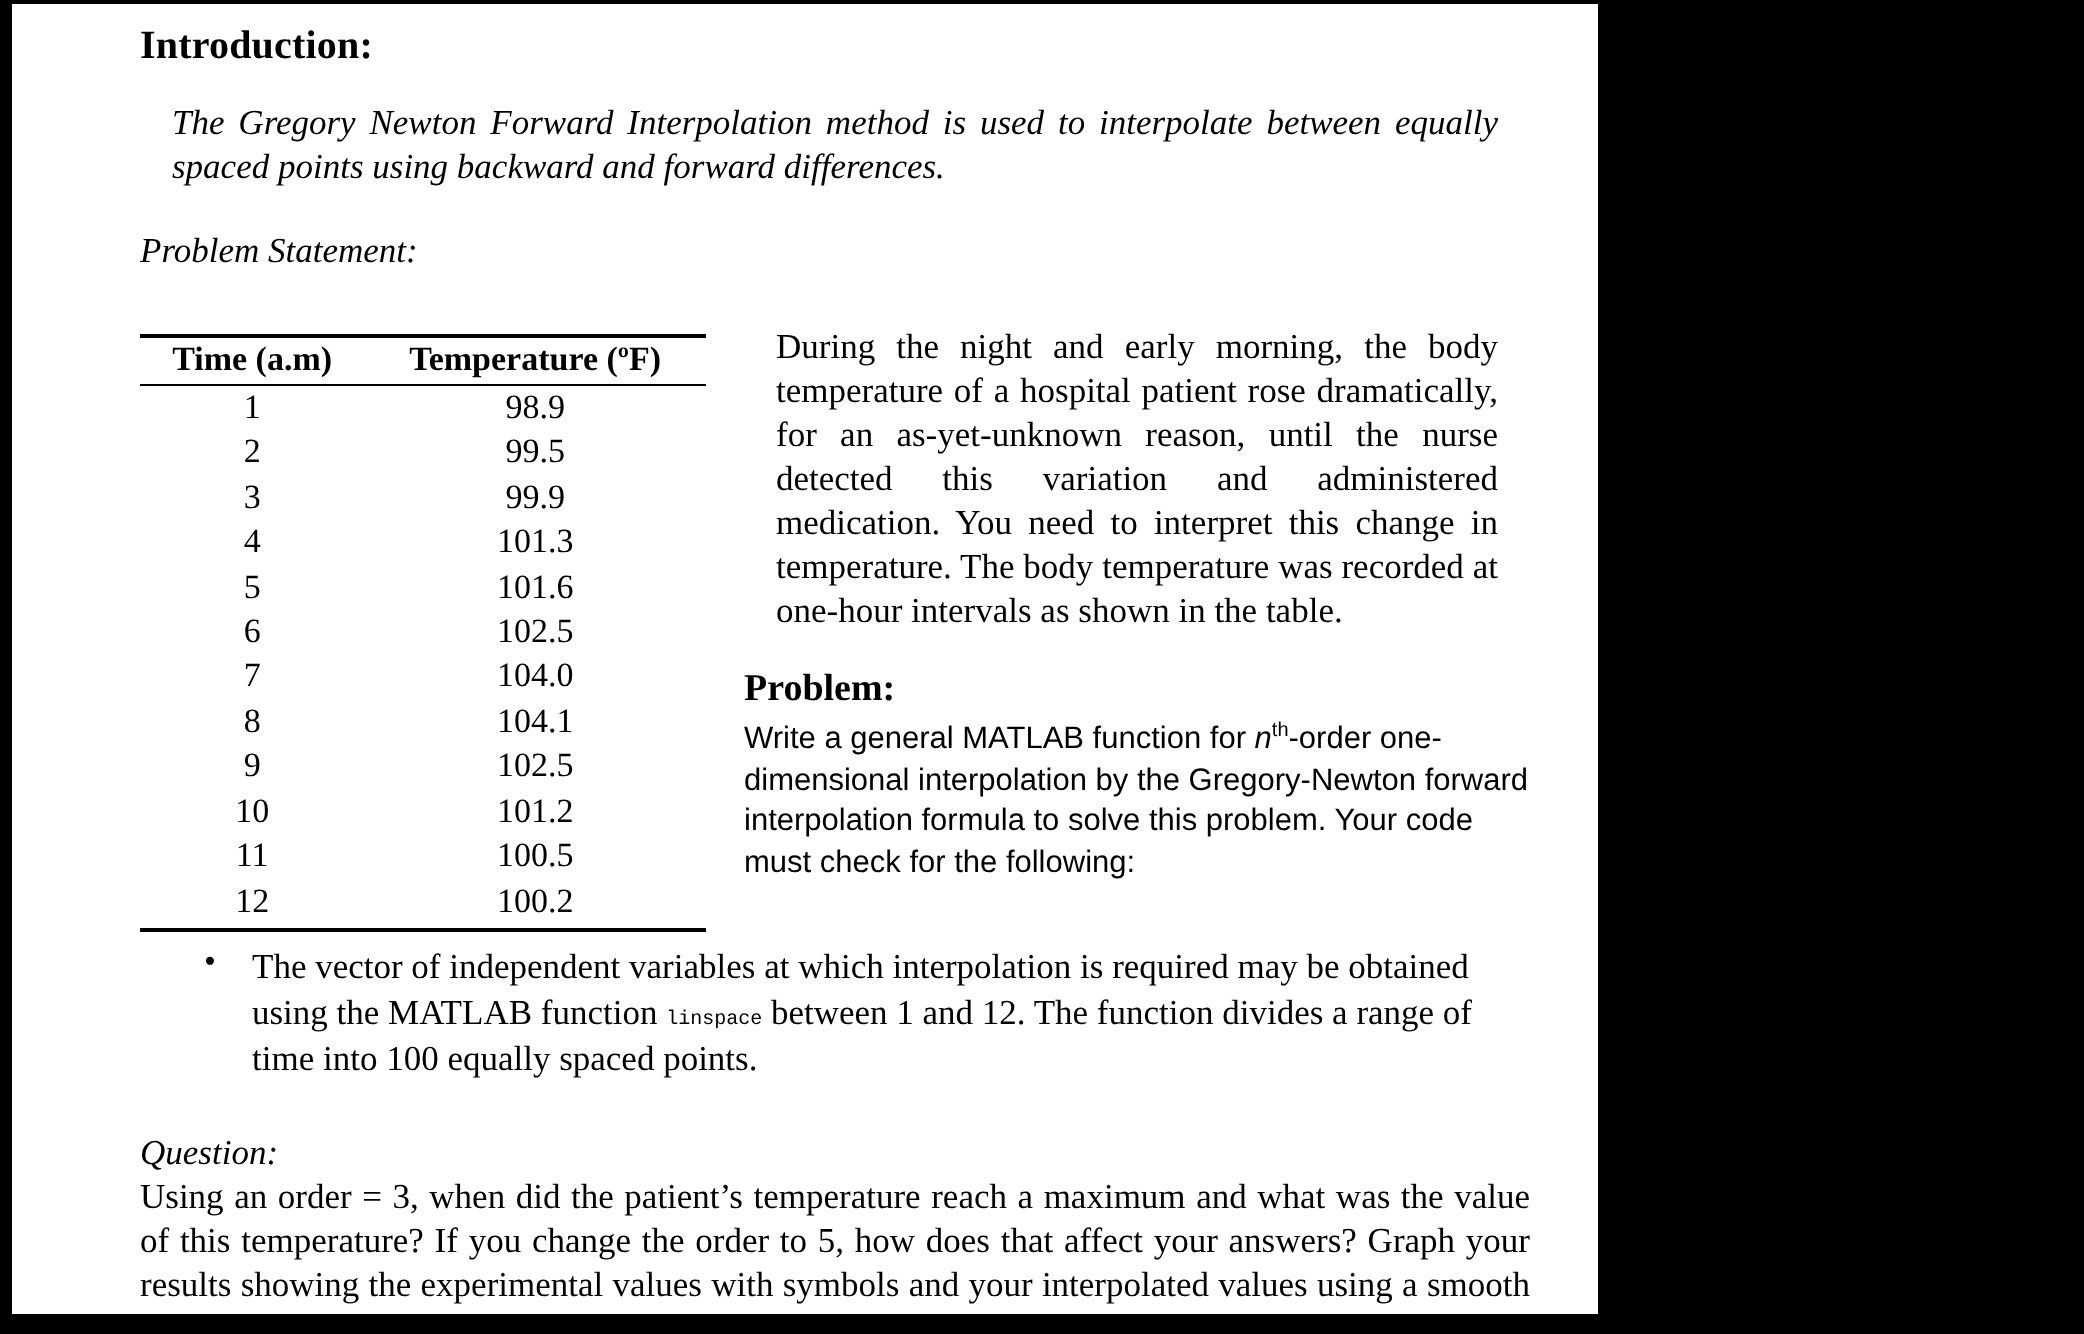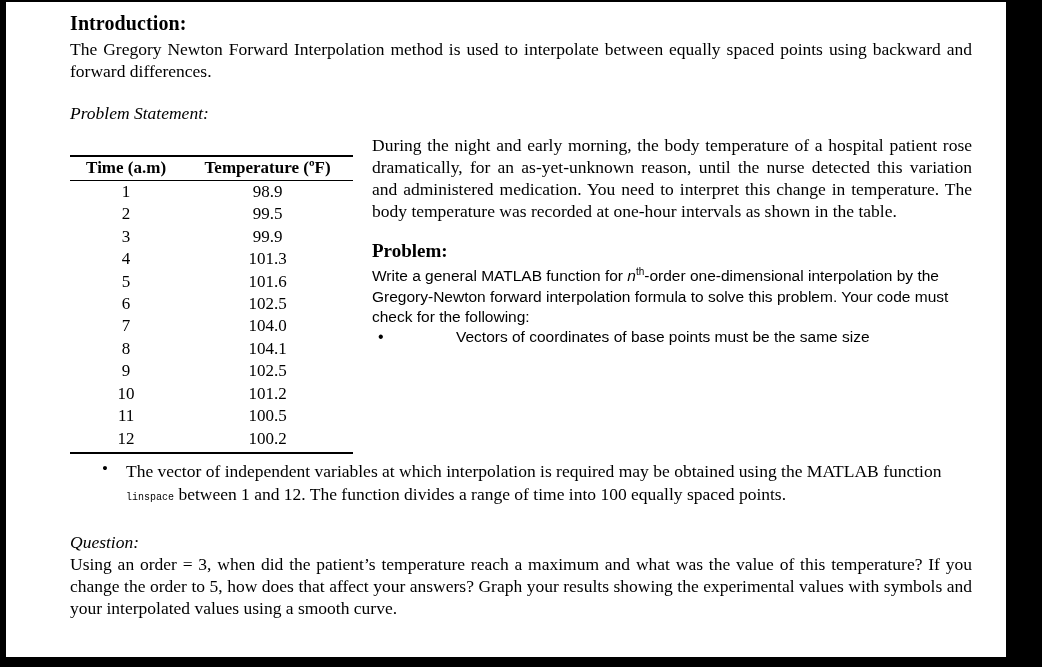--- a/index.html
+++ b/index.html
@@ -10,38 +10,39 @@
   body {
     width: 1042px;
     height: 667px;
     overflow: hidden;
     font-family: "Liberation Serif", serif;
   }
   .page {
     position: absolute;
     left: 6px;
     top: 2px;
-    width: 1000px;
+    width: 793px;
     height: 655px;
     background: #ffffff;
     box-sizing: border-box;
     padding: 10px 34px 10px 64px;
   }
   .h-title {
     font-size: 20px;
     font-weight: bold;
     margin: 0 0 4px 0;
     letter-spacing: 0.1px;
   }
   .intro-text {
     font-size: 17.5px;
     line-height: 1.25;
-    margin: 0;
+    margin: 16px;
     text-align: justify;
     max-width: 910px;
+    font-style: italic;
   }
   .section-label {
     font-style: italic;
     font-size: 17.5px;
     margin: 20px 0 6px 0;
   }
   .two-col {
     display: flex;
     align-items: flex-start;
   }
@@ -76,21 +77,21 @@
     line-height: 1.32;
   }
   table.data tbody tr:last-child td {
     border-bottom: 2.5px solid #000;
     padding-bottom: 2px;
   }
   .para {
     font-size: 17.5px;
     line-height: 1.26;
     text-align: justify;
-    margin: 0;
+    margin: 16px;
     font-family: Liberation Serif, serif;
   }
   .exercise-head {
     font-size: 19px;
     font-weight: bold;
     margin: 18px 0 3px 0;
   }
   .exercise-text {
     font-family: "Liberation Sans", sans-serif;
     font-size: 15.5px;
@@ -232,21 +233,20 @@
     </div>
 
     <div class="col-right">
       <p class="para">During the night and early morning, the body temperature of a hospital patient rose dramatically, for an as-yet-unknown reason, until the nurse detected this variation and administered medication. You need to interpret this change in temperature.  The body temperature was recorded at one-hour intervals as shown in the table.</p>
 
       <div class="exercise-head">Problem:</div>
 
       <p class="exercise-text"><span>Write a general MATLAB function for </span><span class="ital">n</span><span class="sup-i">th</span><span>-order one-dimensional interpolation by the Gregory-Newton forward interpolation formula to solve this problem. Your code must check for the following:</span></p>
 
       <ul class="bullets">
-        <li>Vectors of coordinates of base points must be the same size</li>
       </ul>
     </div>
   </div>
 
   <div class="lower-bullet"><span>The vector of independent variables at which interpolation is required may be obtained using the MATLAB function </span><span class="mono">linspace</span><span> between 1 and 12. The function divides a range of time into 100 equally spaced points.</span></div>
 
   <div class="question-label">Question:</div>
   <p class="question-text">Using an order = 3, when did the patient’s temperature reach a maximum and what was the value of this temperature?  If you change the order to 5, how does that affect your answers? Graph your results showing the experimental values with symbols and your interpolated values using a smooth curve.</p>
 
 </div>

